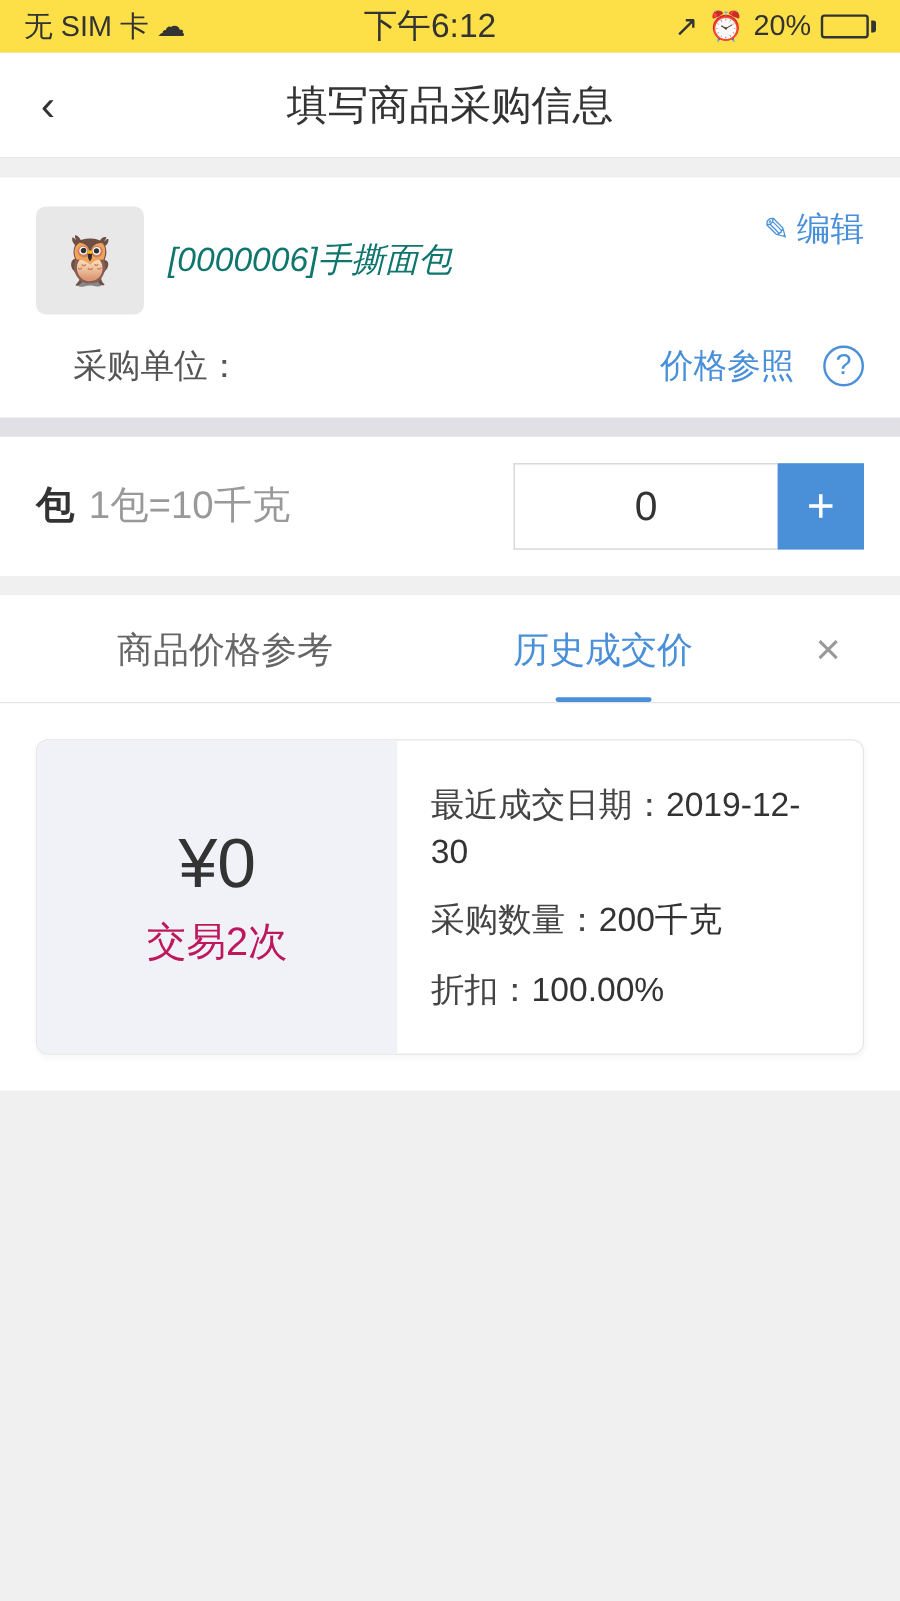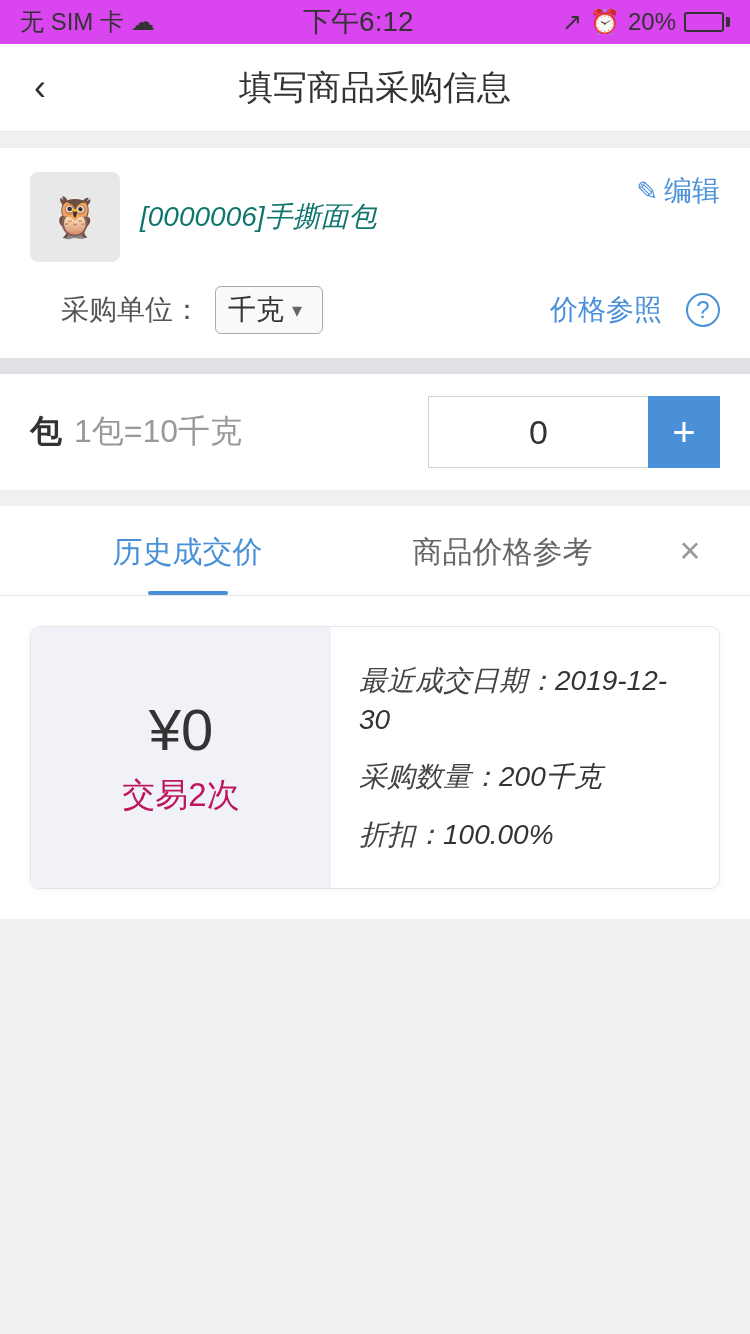--- a/index.html
+++ b/index.html
@@ -9,21 +9,21 @@
       min-height: 1334px;
       font-family: -apple-system, "PingFang SC", "Helvetica Neue", Arial, sans-serif;
       background: #f0f0f0;
       overflow-x: hidden;
     }
 
     
     .status-bar {
       width: 750px;
       height: 44px;
-      background: #d946ef;
+      background: #fde047;
       display: flex;
       align-items: center;
       justify-content: space-between;
       padding: 0 20px;
       font-size: 26px;
     }
     .status-left {
       display: flex;
       align-items: center;
       gap: 8px;
@@ -341,21 +341,20 @@
       flex: 1;
       padding: 34px 28px;
       display: flex;
       flex-direction: column;
       gap: 18px;
     }
     .history-detail-row {
       font-size: 28px;
       color: #444;
       line-height: 1.4;
-      font-style: italic;
     }
     .detail-label {
       color: #444;
     }
     .detail-value {
       color: #333;
     }
 
     
     .main-bg {
@@ -402,24 +401,20 @@
     </div>
     <div class="edit-btn">
       <span class="edit-icon-box">✎</span>
       <span>编辑</span>
     </div>
   </div>
 
   <div class="purchase-unit-row">
     <div class="unit-left">
       <span class="unit-label">采购单位：</span>
-      <div class="unit-select">
-        <span>千克</span>
-        <span class="chevron-down">▾</span>
-      </div>
     </div>
     <div class="price-ref-btn">
       <span>价格参照</span>
       <span class="help-icon">?</span>
     </div>
   </div>
 </div>
 
 <div class="gray-bar"></div>
 
@@ -429,22 +424,22 @@
     <span class="qty-conversion">1包=10千克</span>
   </div>
   <div class="qty-input-box">
     <input class="qty-input" type="text" value="0" style="">
     <button class="qty-plus-btn">+</button>
   </div>
 </div>
 
 <div class="tab-section">
   <div class="tab-bar">
+    <div class="tab-item">商品价格参考</div>
     <div class="tab-item active">历史成交价</div>
-    <div class="tab-item">商品价格参考</div>
     <div class="tab-close-btn">×</div>
   </div>
 
   <div class="history-content">
     <div class="history-card">
 
       <div class="history-card-left">
         <div class="history-price">¥0</div>
         <div class="history-trade-count">交易2次</div>
       </div>

